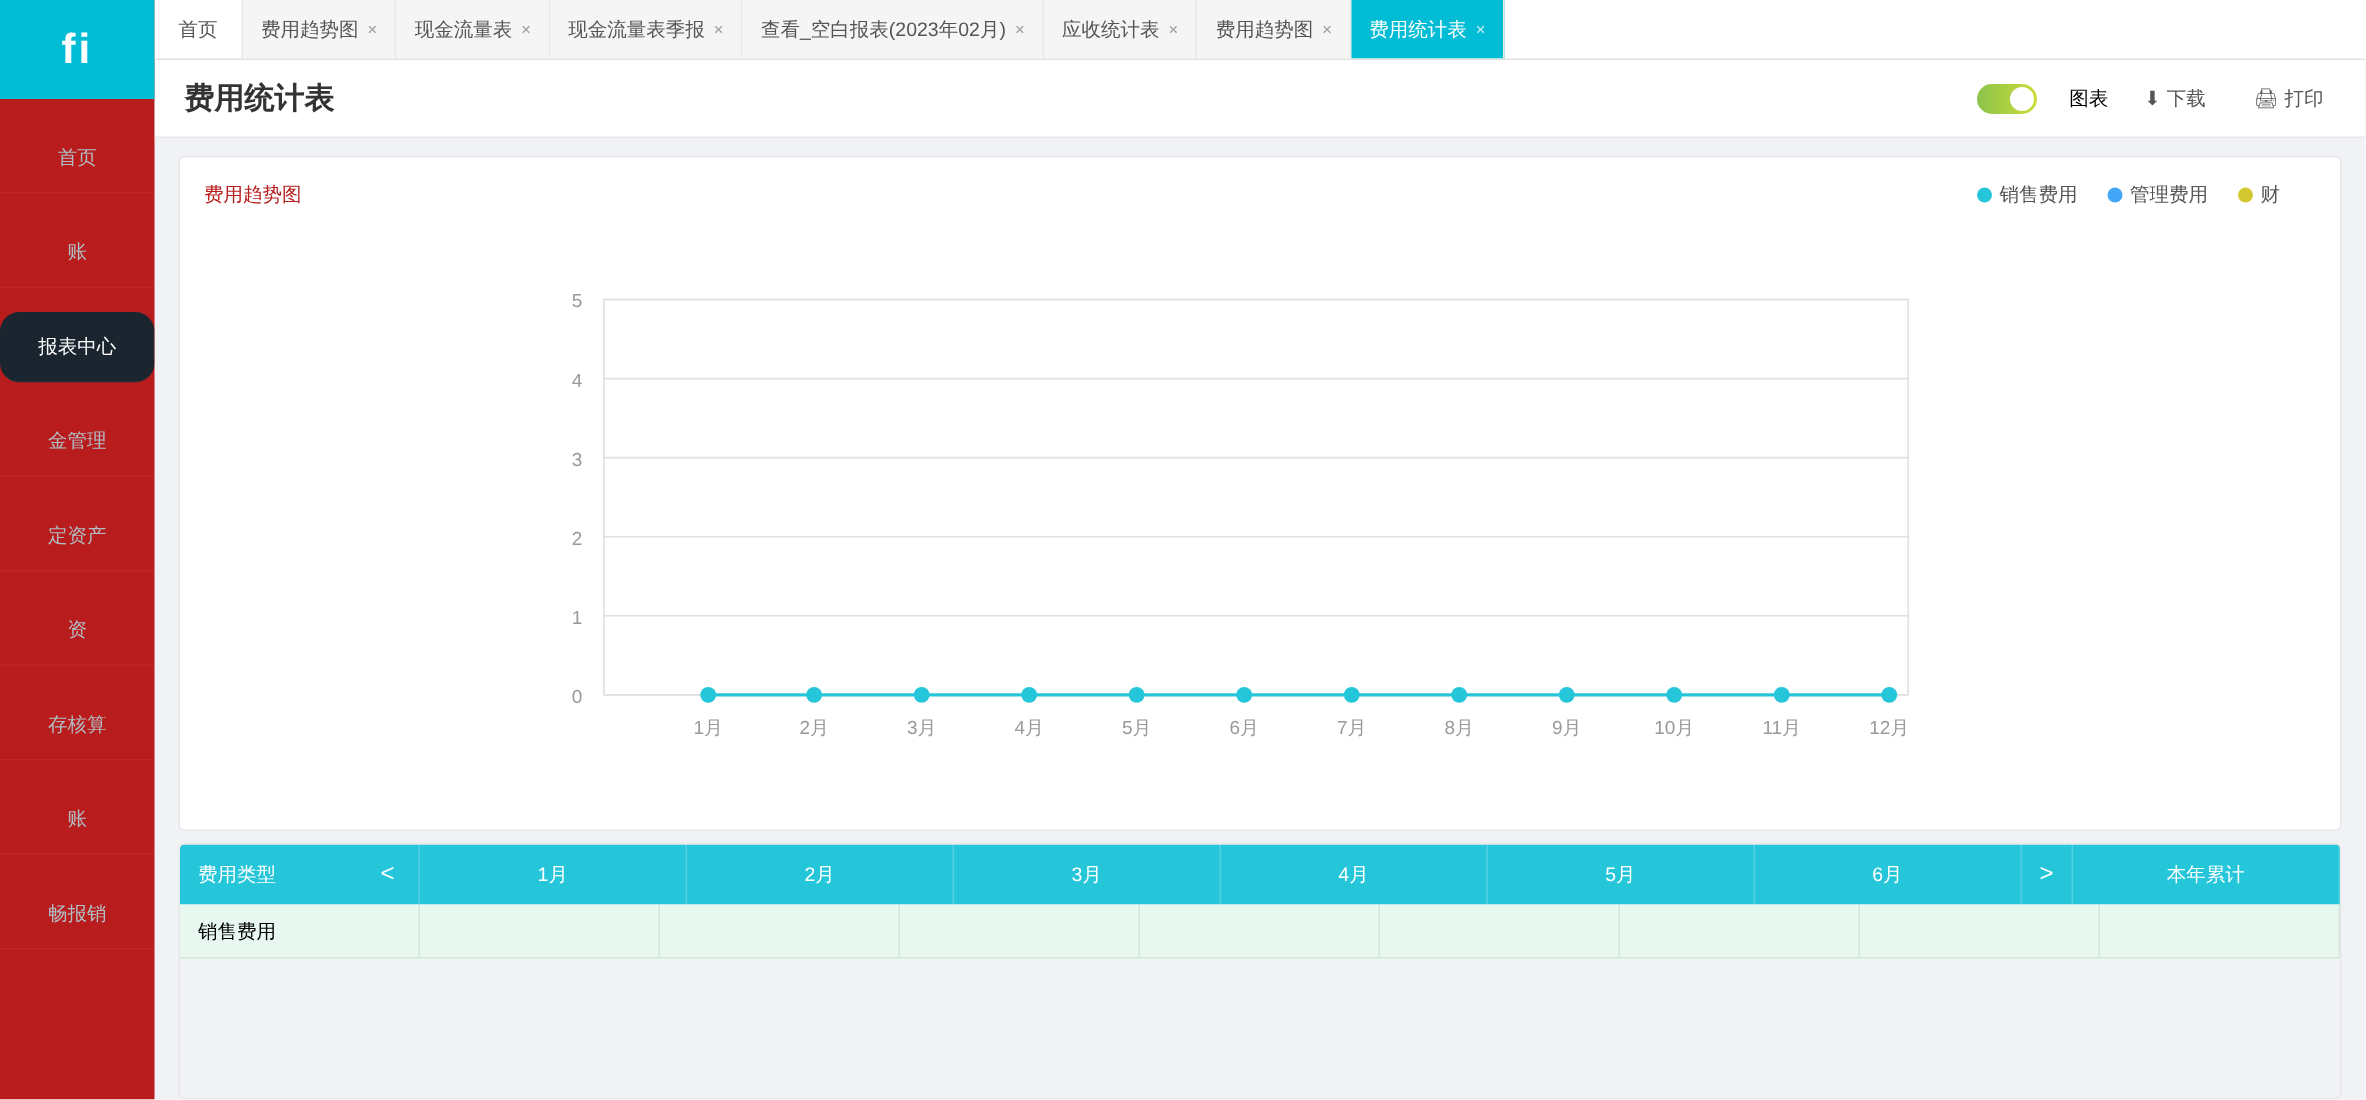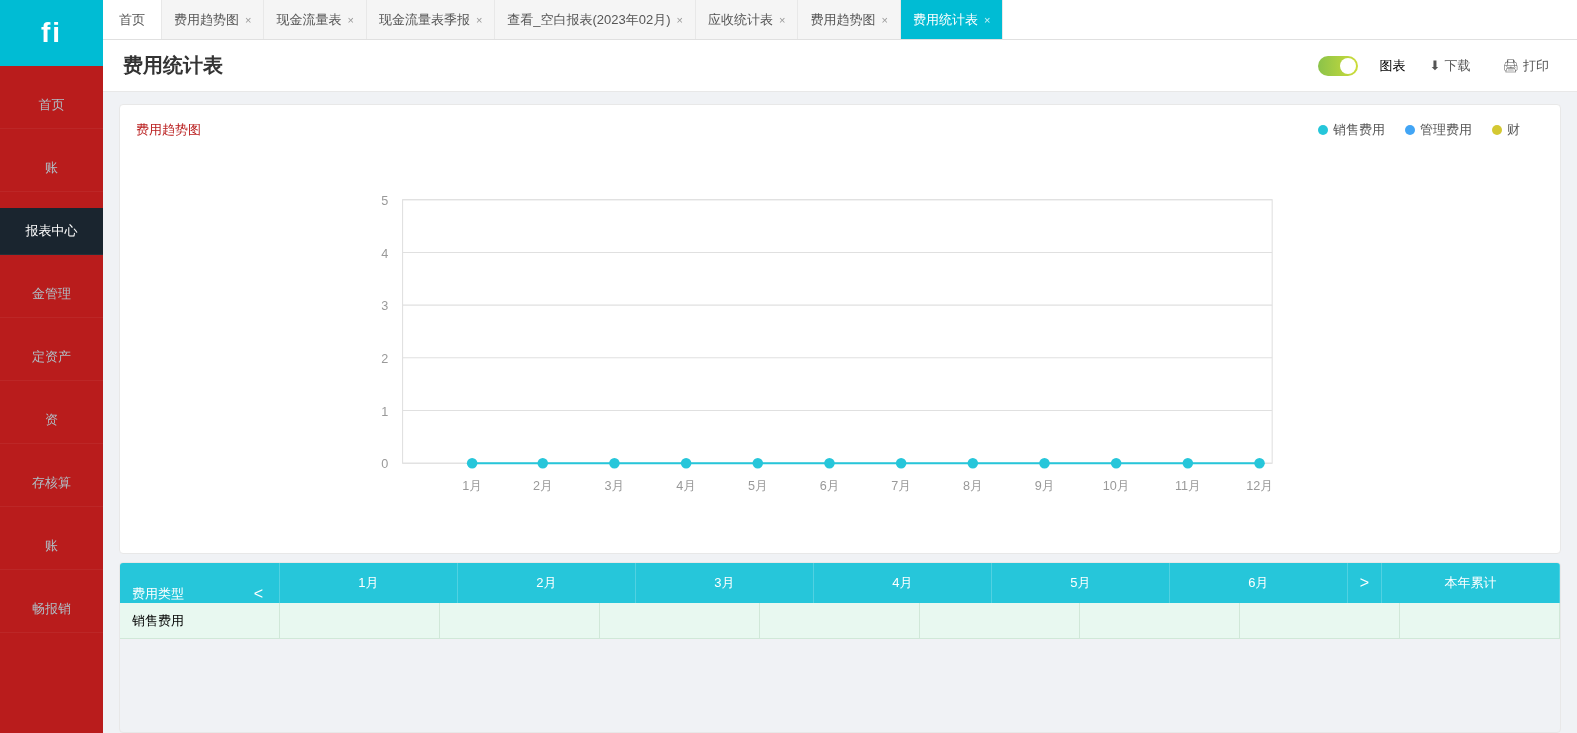--- a/index.html
+++ b/index.html
@@ -28,21 +28,21 @@
       letter-spacing: 2px;
     }
     .sidebar-item {
       padding: 14px 8px;
       text-align: center;
       font-size: 13px;
       cursor: pointer;
       border-bottom: 1px solid rgba(255,255,255,0.05);
       color: #b0bec5;
     }
-    .sidebar-item.active { background: #1a252f; color: #fff; }
+    .sidebar-item.active { background: #1a252f; color: #fff; border-radius: 13px; }
 
     
     .main {
       flex: 1;
       display: flex;
       flex-direction: column;
       height: 100%;
       overflow: hidden;
     }
 
@@ -209,21 +209,20 @@
       display: flex;
       align-items: center;
       justify-content: center;
       height: 100%;
       border-right: 1px solid rgba(255,255,255,0.2);
     }
     .th-cell:first-child {
       min-width: 160px;
       justify-content: space-between;
       padding: 0 12px;
-      align-items: flex-end;
     }
     .th-month {
       flex: 1;
       text-align: center;
     }
     .th-nav {
       background: none;
       border: none;
       color: #fff;
       font-size: 16px;

